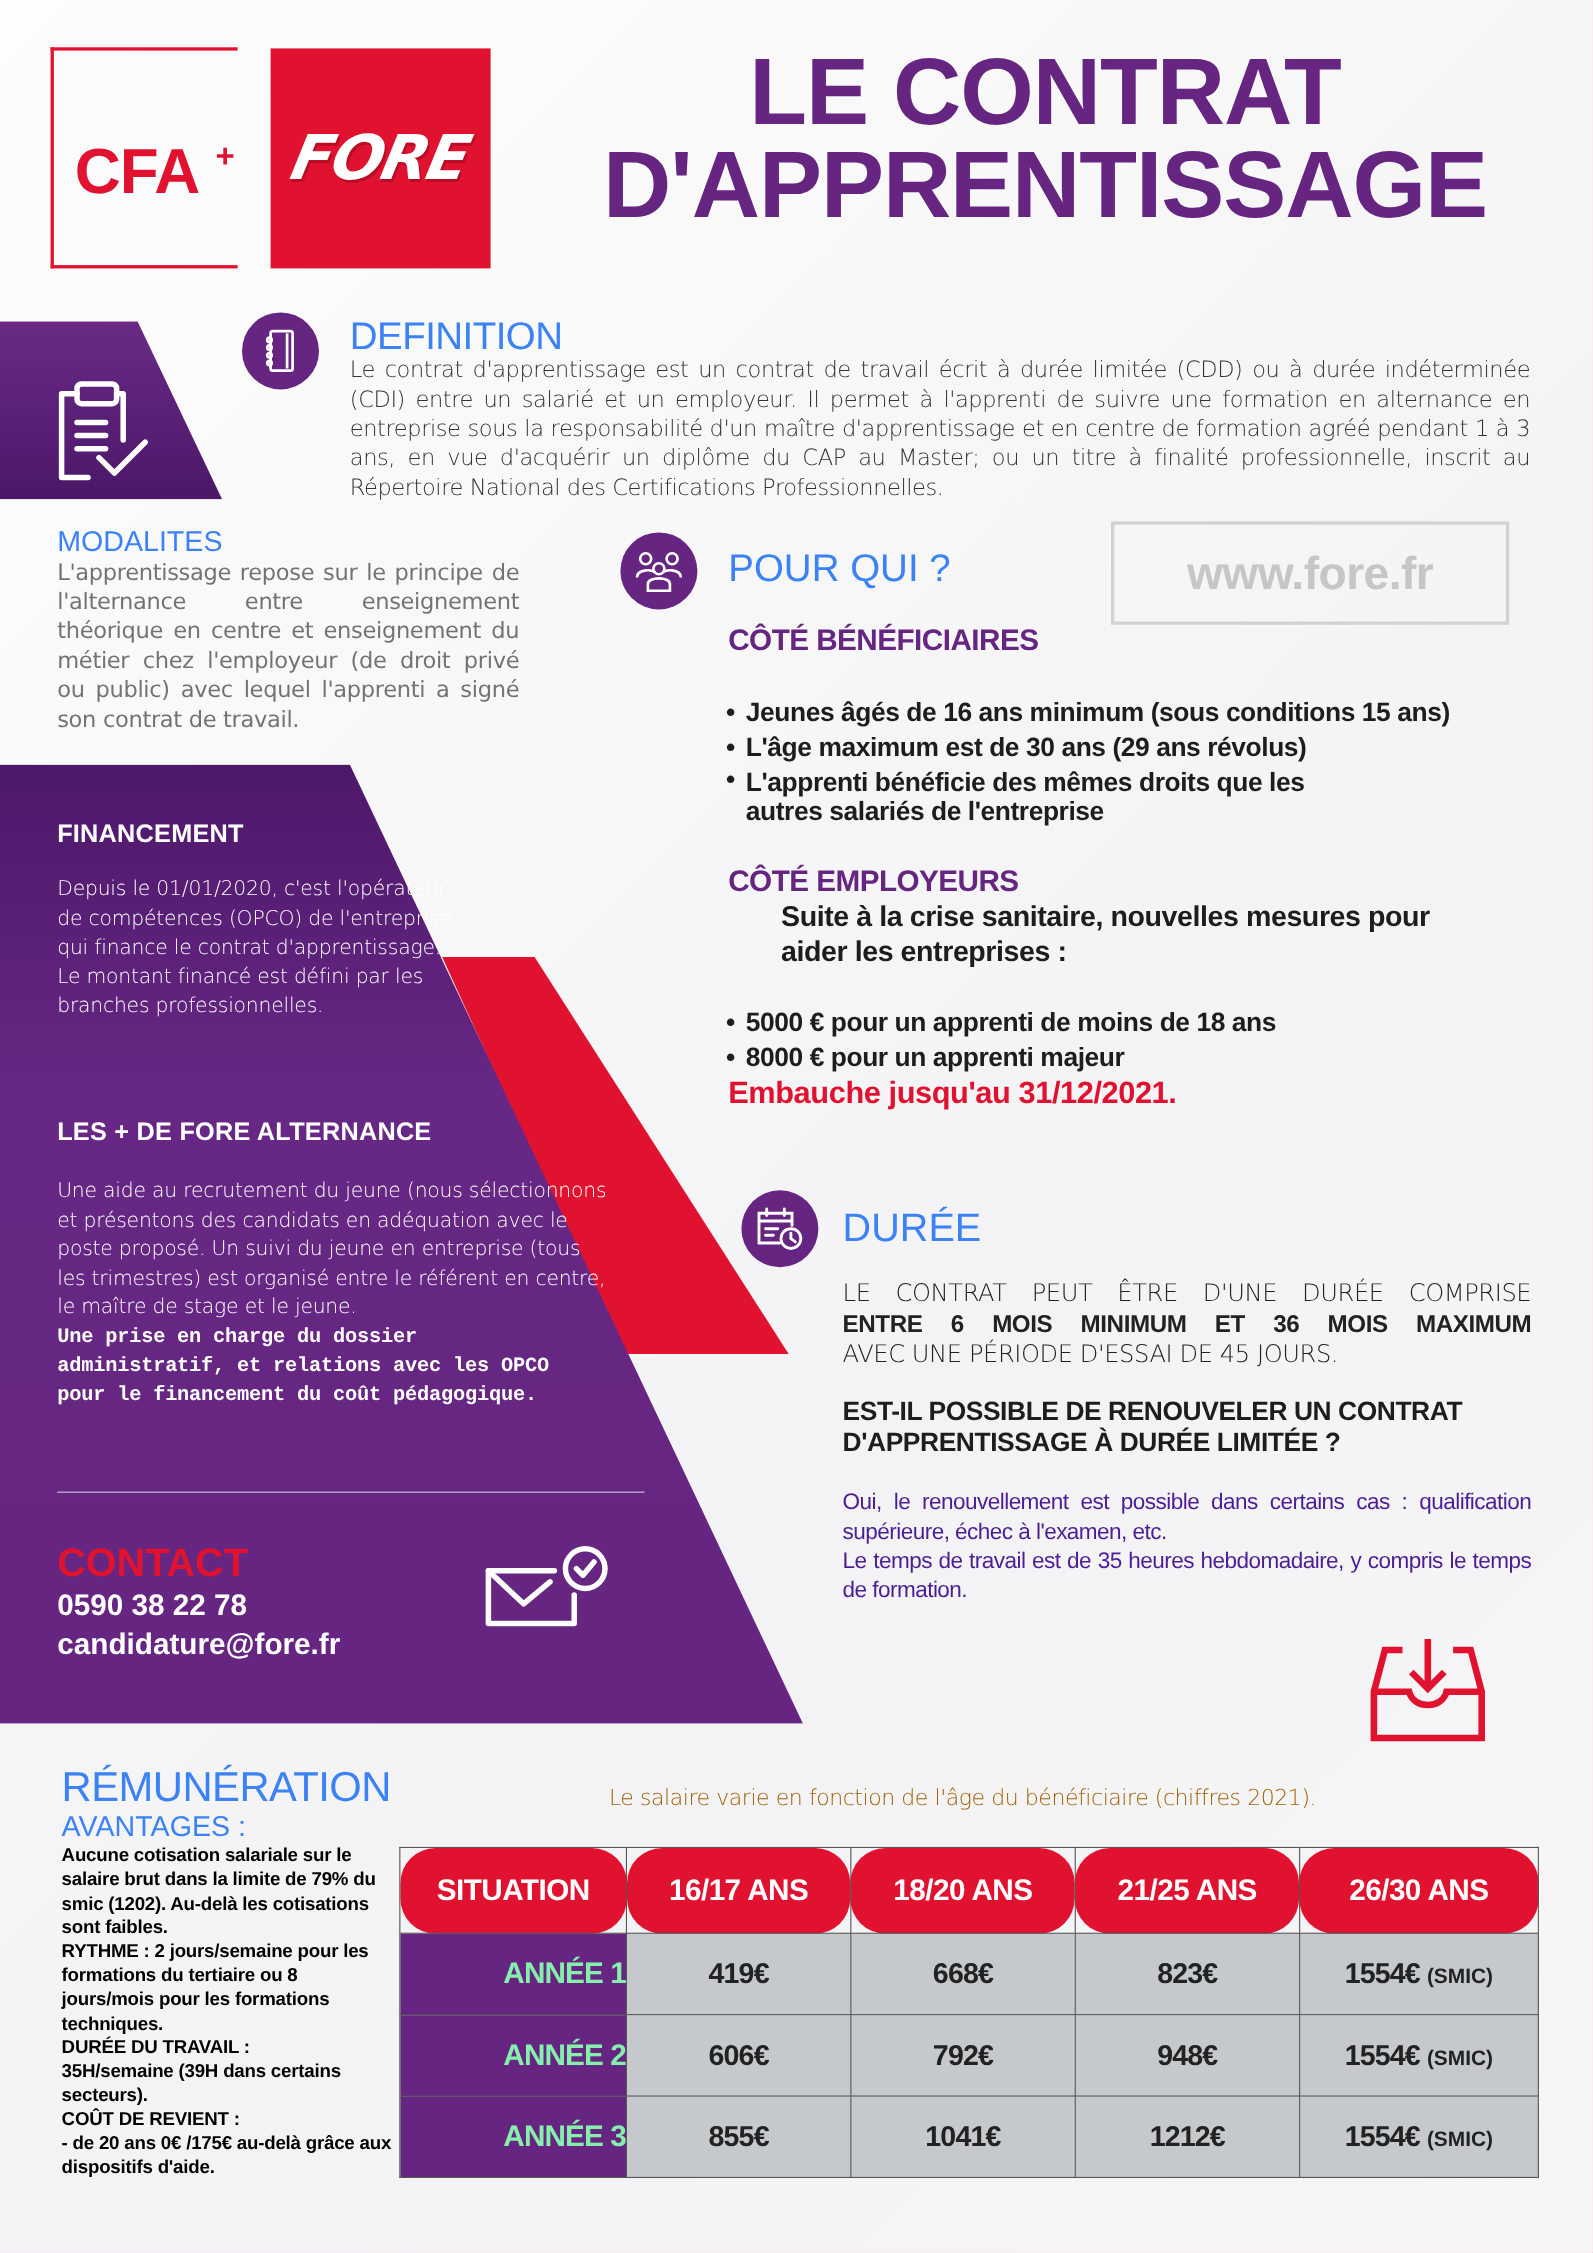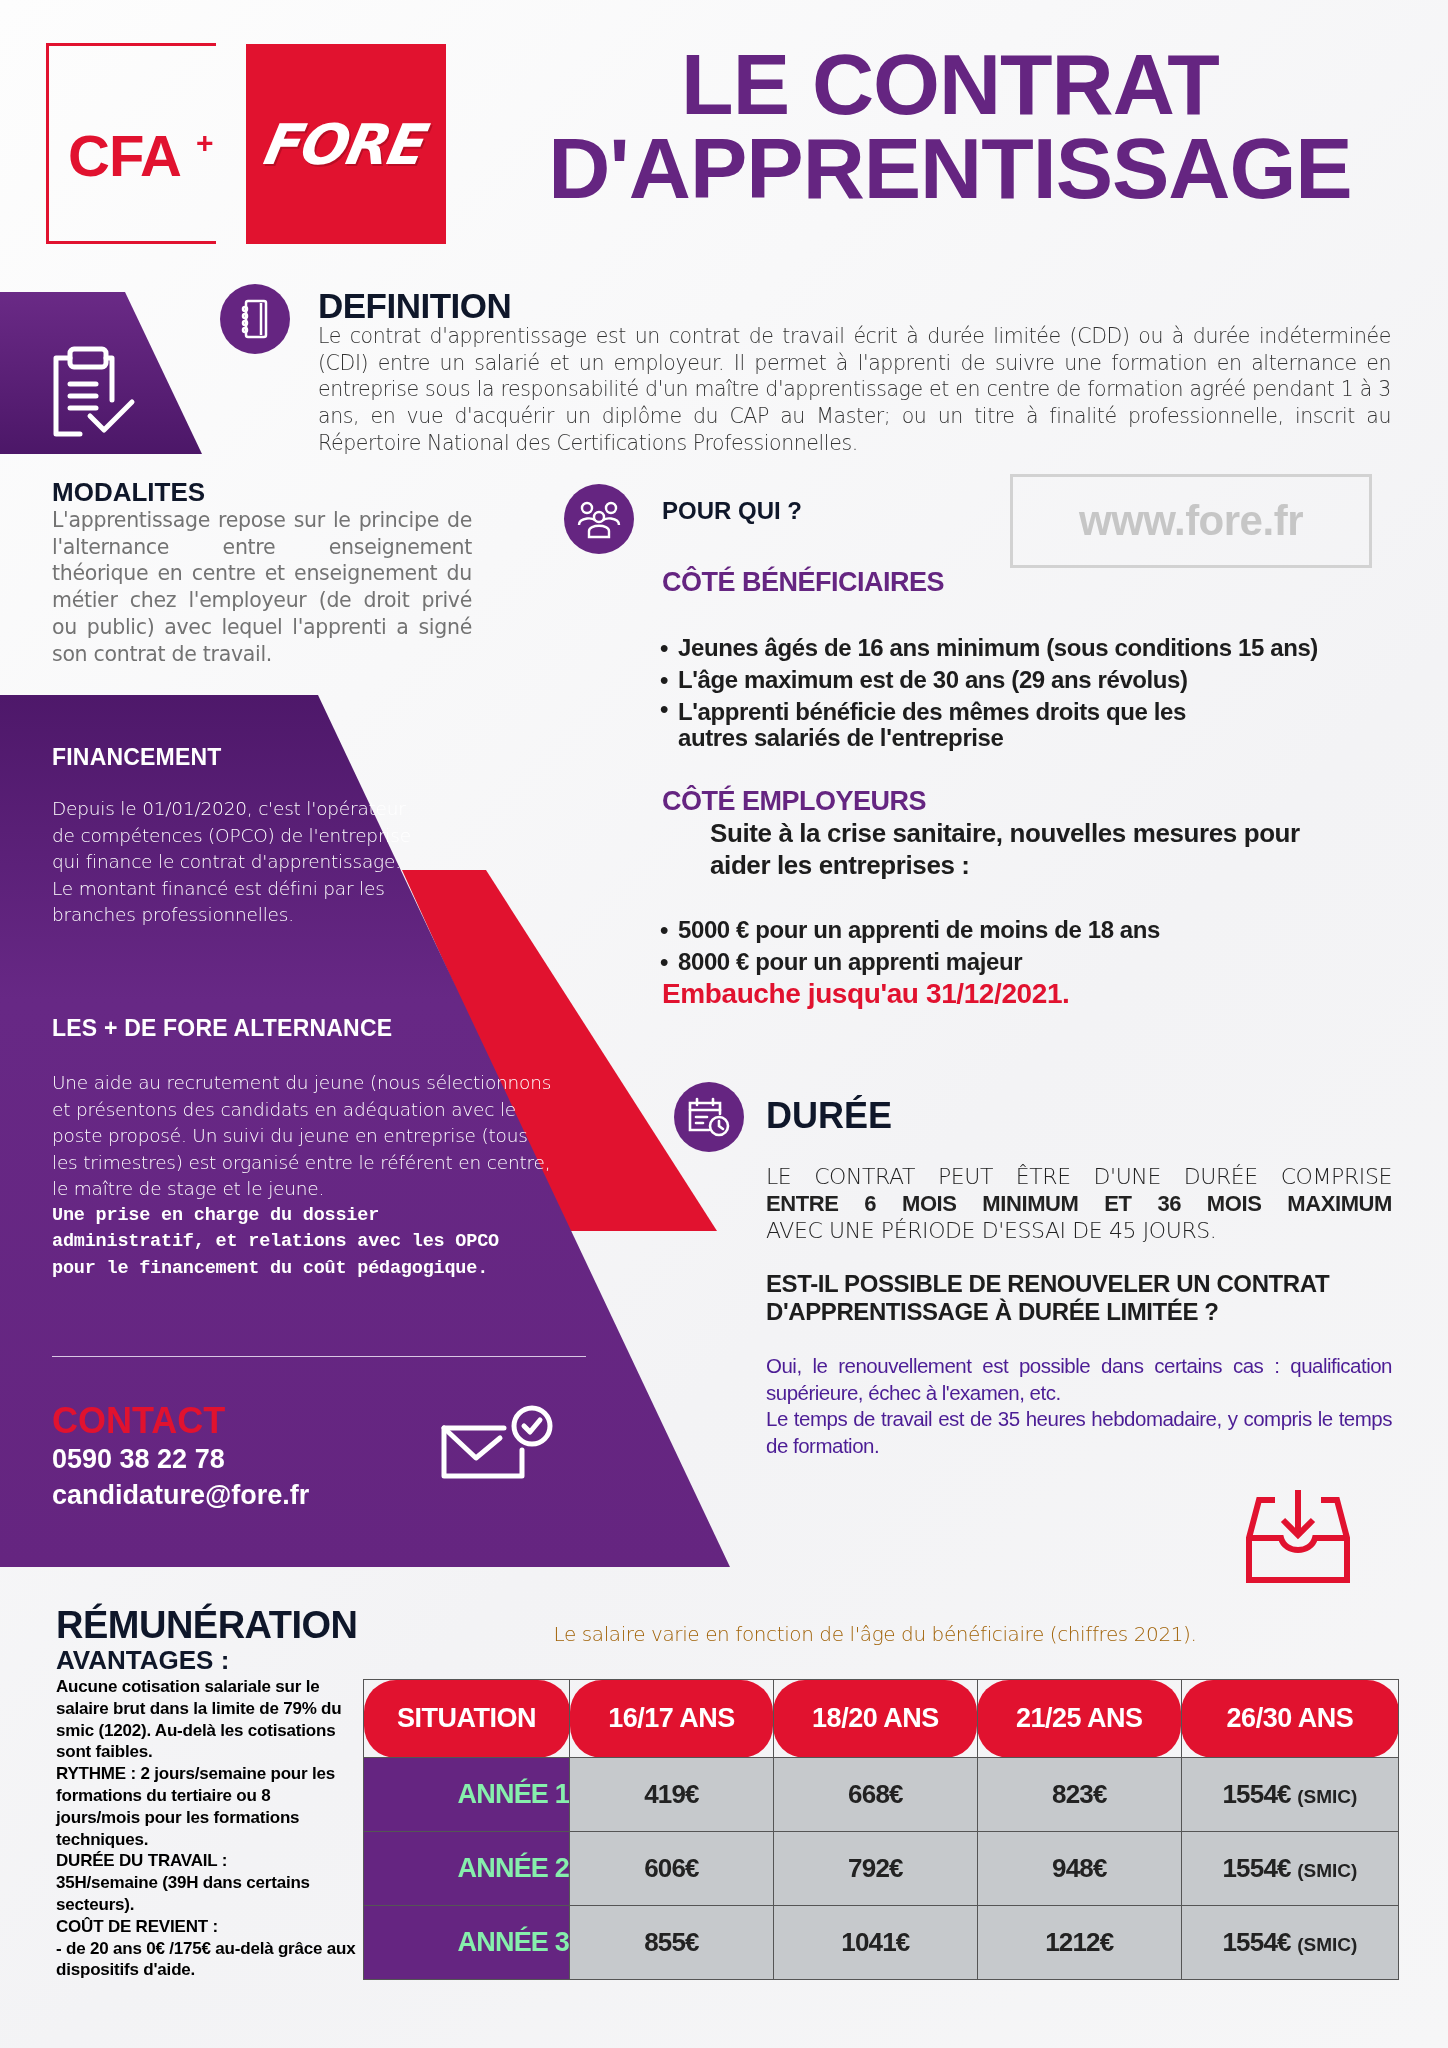--- a/index.html
+++ b/index.html
@@ -61,21 +61,21 @@
   }
   .big-purple { z-index: 1; }
 
   
   .icon-circle {
     width: 70px; height: 70px; border-radius: 50%; background: #652581;
     display: flex; align-items: center; justify-content: center;
   }
 
   
-  .h-red { color: #0f172a; font-weight: 700; font-family: "Liberation Sans", sans-serif; }
+  .h-red { color: #3b82f6; font-weight: 400; font-family: "Liberation Sans", sans-serif; }
   .h-purple { color: #652581; font-weight: 700; }
 
   
   .def-title { left: 318px; top: 286px; font-size: 35px; letter-spacing: -0.5px; }
   .def-text {
     left: 318px; top: 323px; width: 1073px; font-size: 20.5px; line-height: 26.7px;
     text-align: justify; color: #333; font-family: "DejaVu Sans", sans-serif;
     font-weight: 300; letter-spacing: -0.4px;
   }
 
@@ -100,21 +100,21 @@
   .mail-icon { left: 440px; top: 1404px; z-index: 3; }
 
   
   .url-box {
     left: 1010px; top: 474px; width: 362px; height: 94px; border: 3px solid #d2d2d2;
     display: flex; align-items: center; justify-content: center;
     color: #c6c6c6; font-weight: 700; font-size: 42px; letter-spacing: -0.5px;
   }
 
   
-  .pq-title { left: 662px; top: 497px; font-size: 24px; }
+  .pq-title { left: 662px; top: 497px; font-size: 35px; }
   .sub-purple { font-size: 27px; letter-spacing: -0.5px; }
   .bullets {
     list-style: none; font-weight: 700; font-size: 24px; line-height: 32px; color: #1d1d1d;
     letter-spacing: -0.4px;
   }
   .bullets li { position: relative; padding-left: 18px; }
   .bullets li::before { content: "•"; position: absolute; left: 0; top: 0; }
   .black-b { color: #1d1d1d; font-weight: 700; font-size: 26px; line-height: 32px; letter-spacing: -0.4px; }
   .embauche { color: #e1122f; font-weight: 700; font-size: 28px; letter-spacing: -0.4px; }
 

